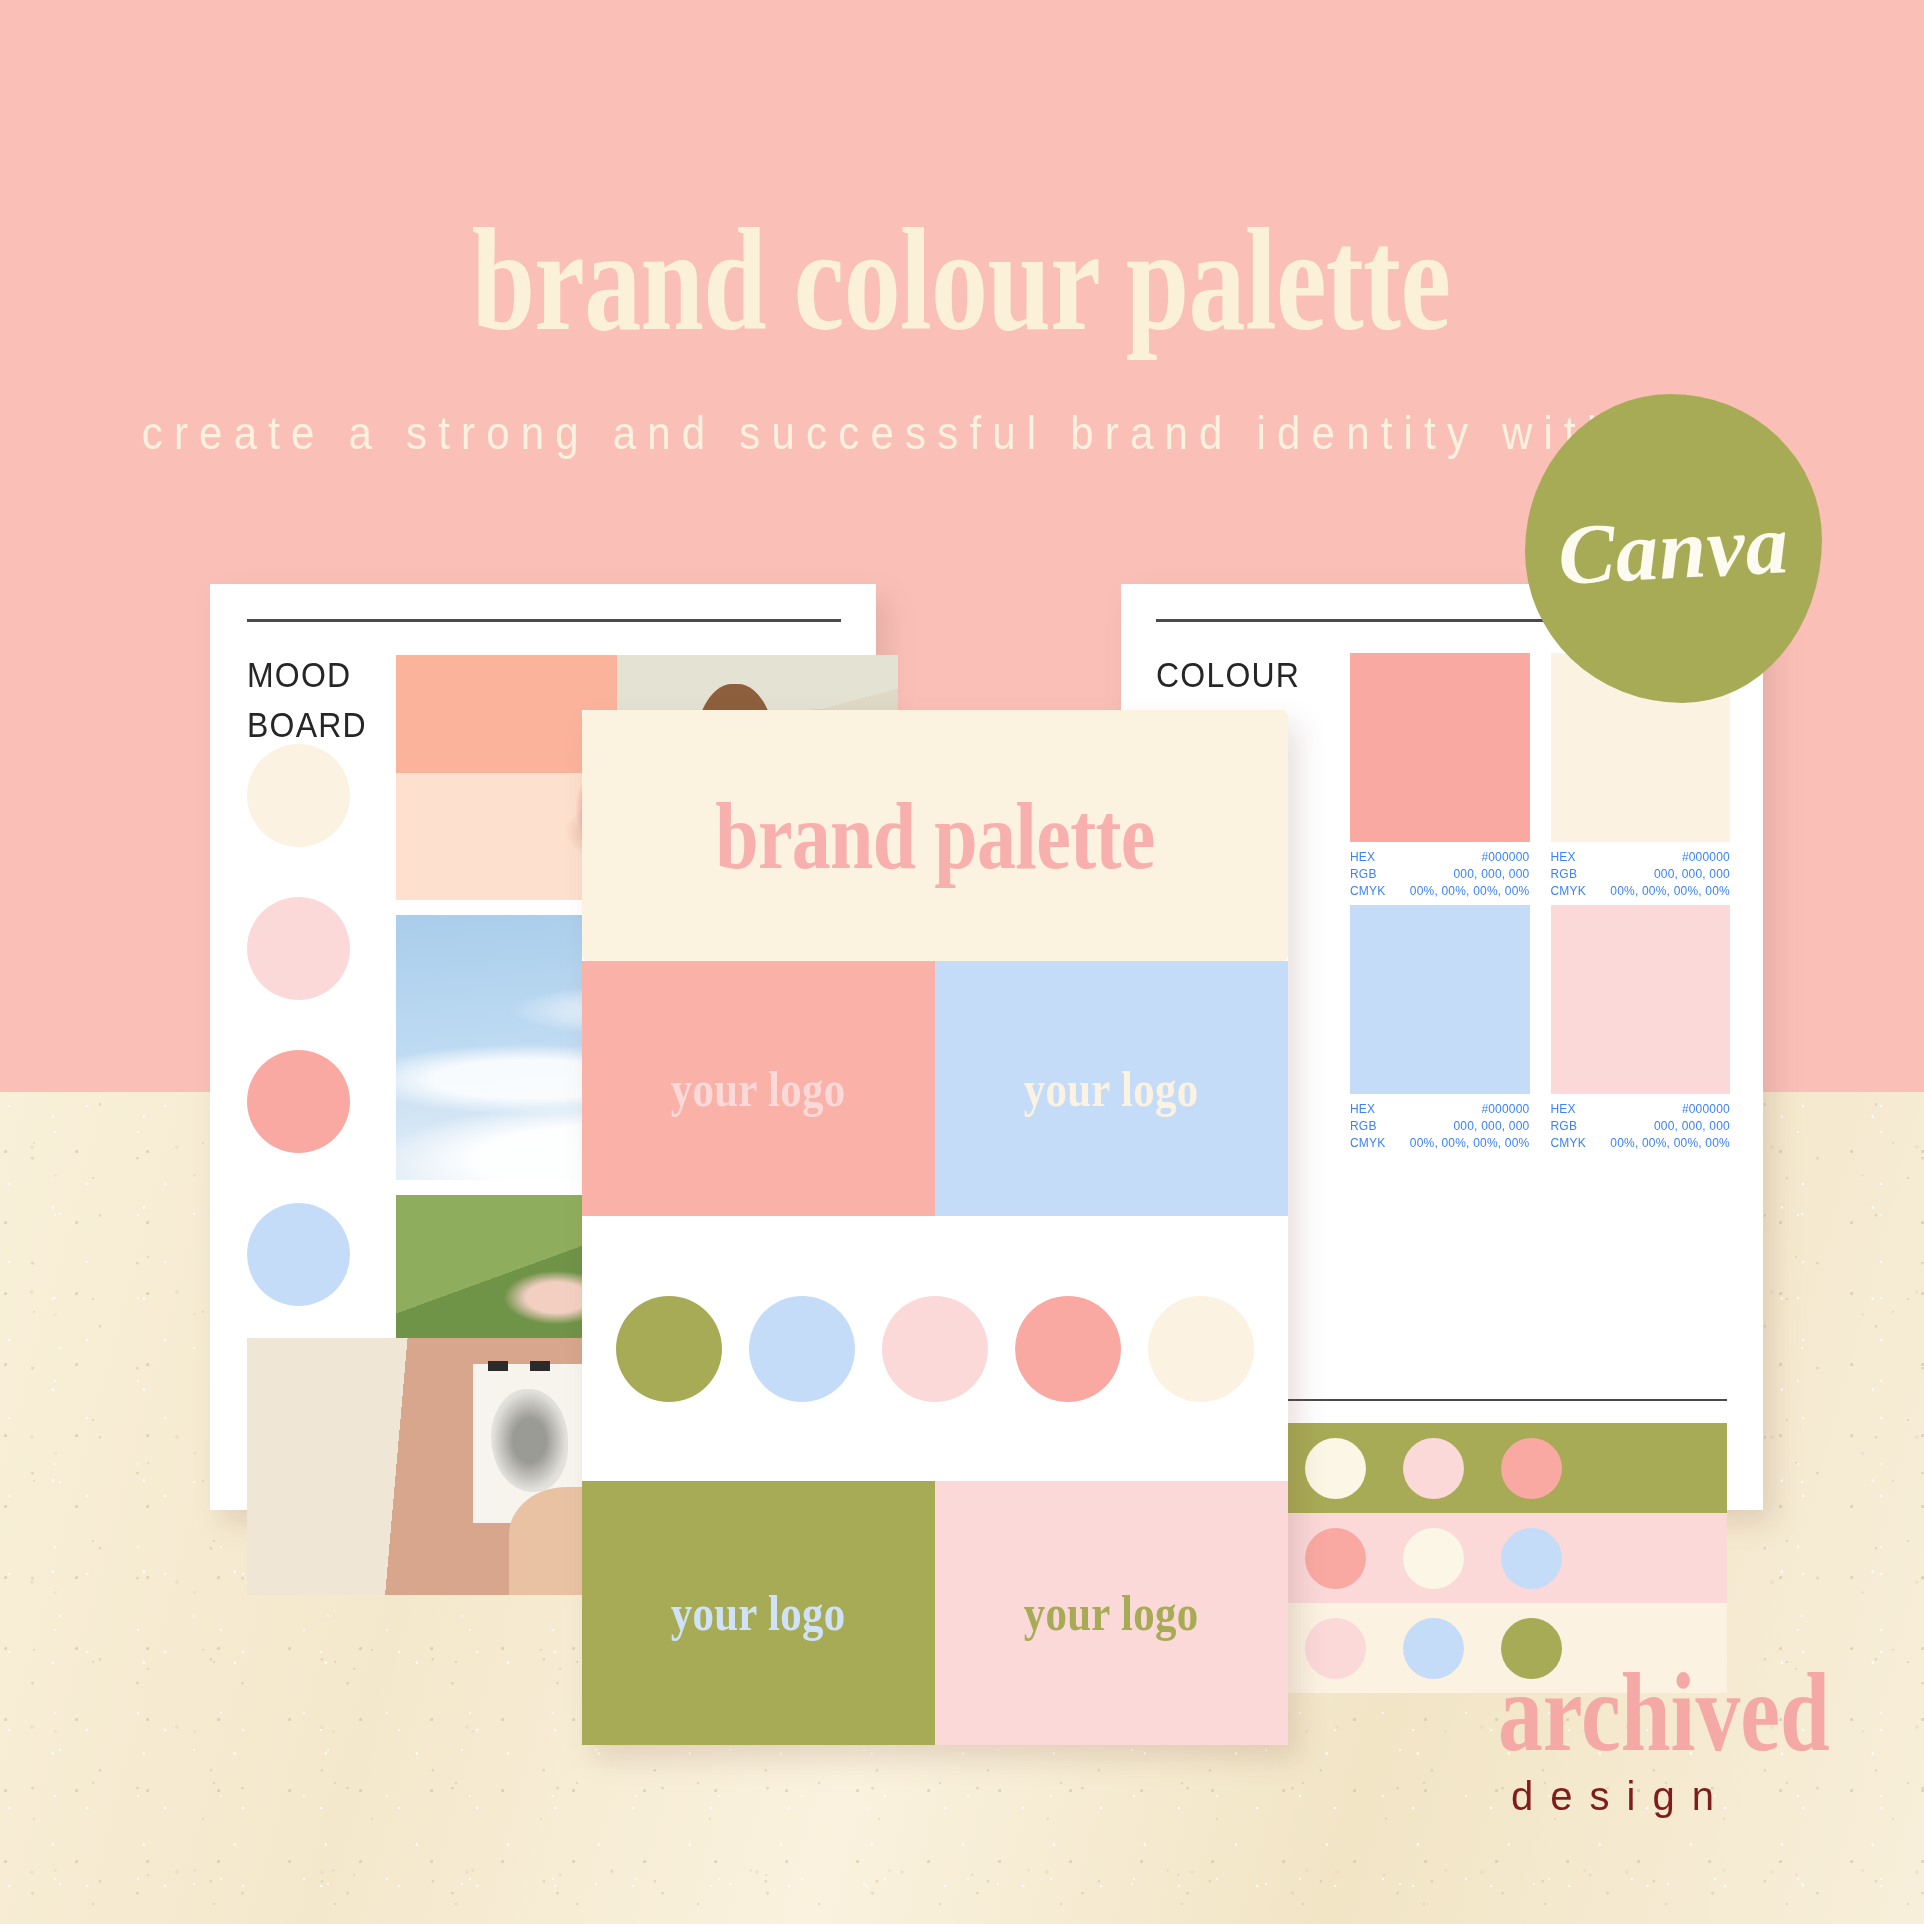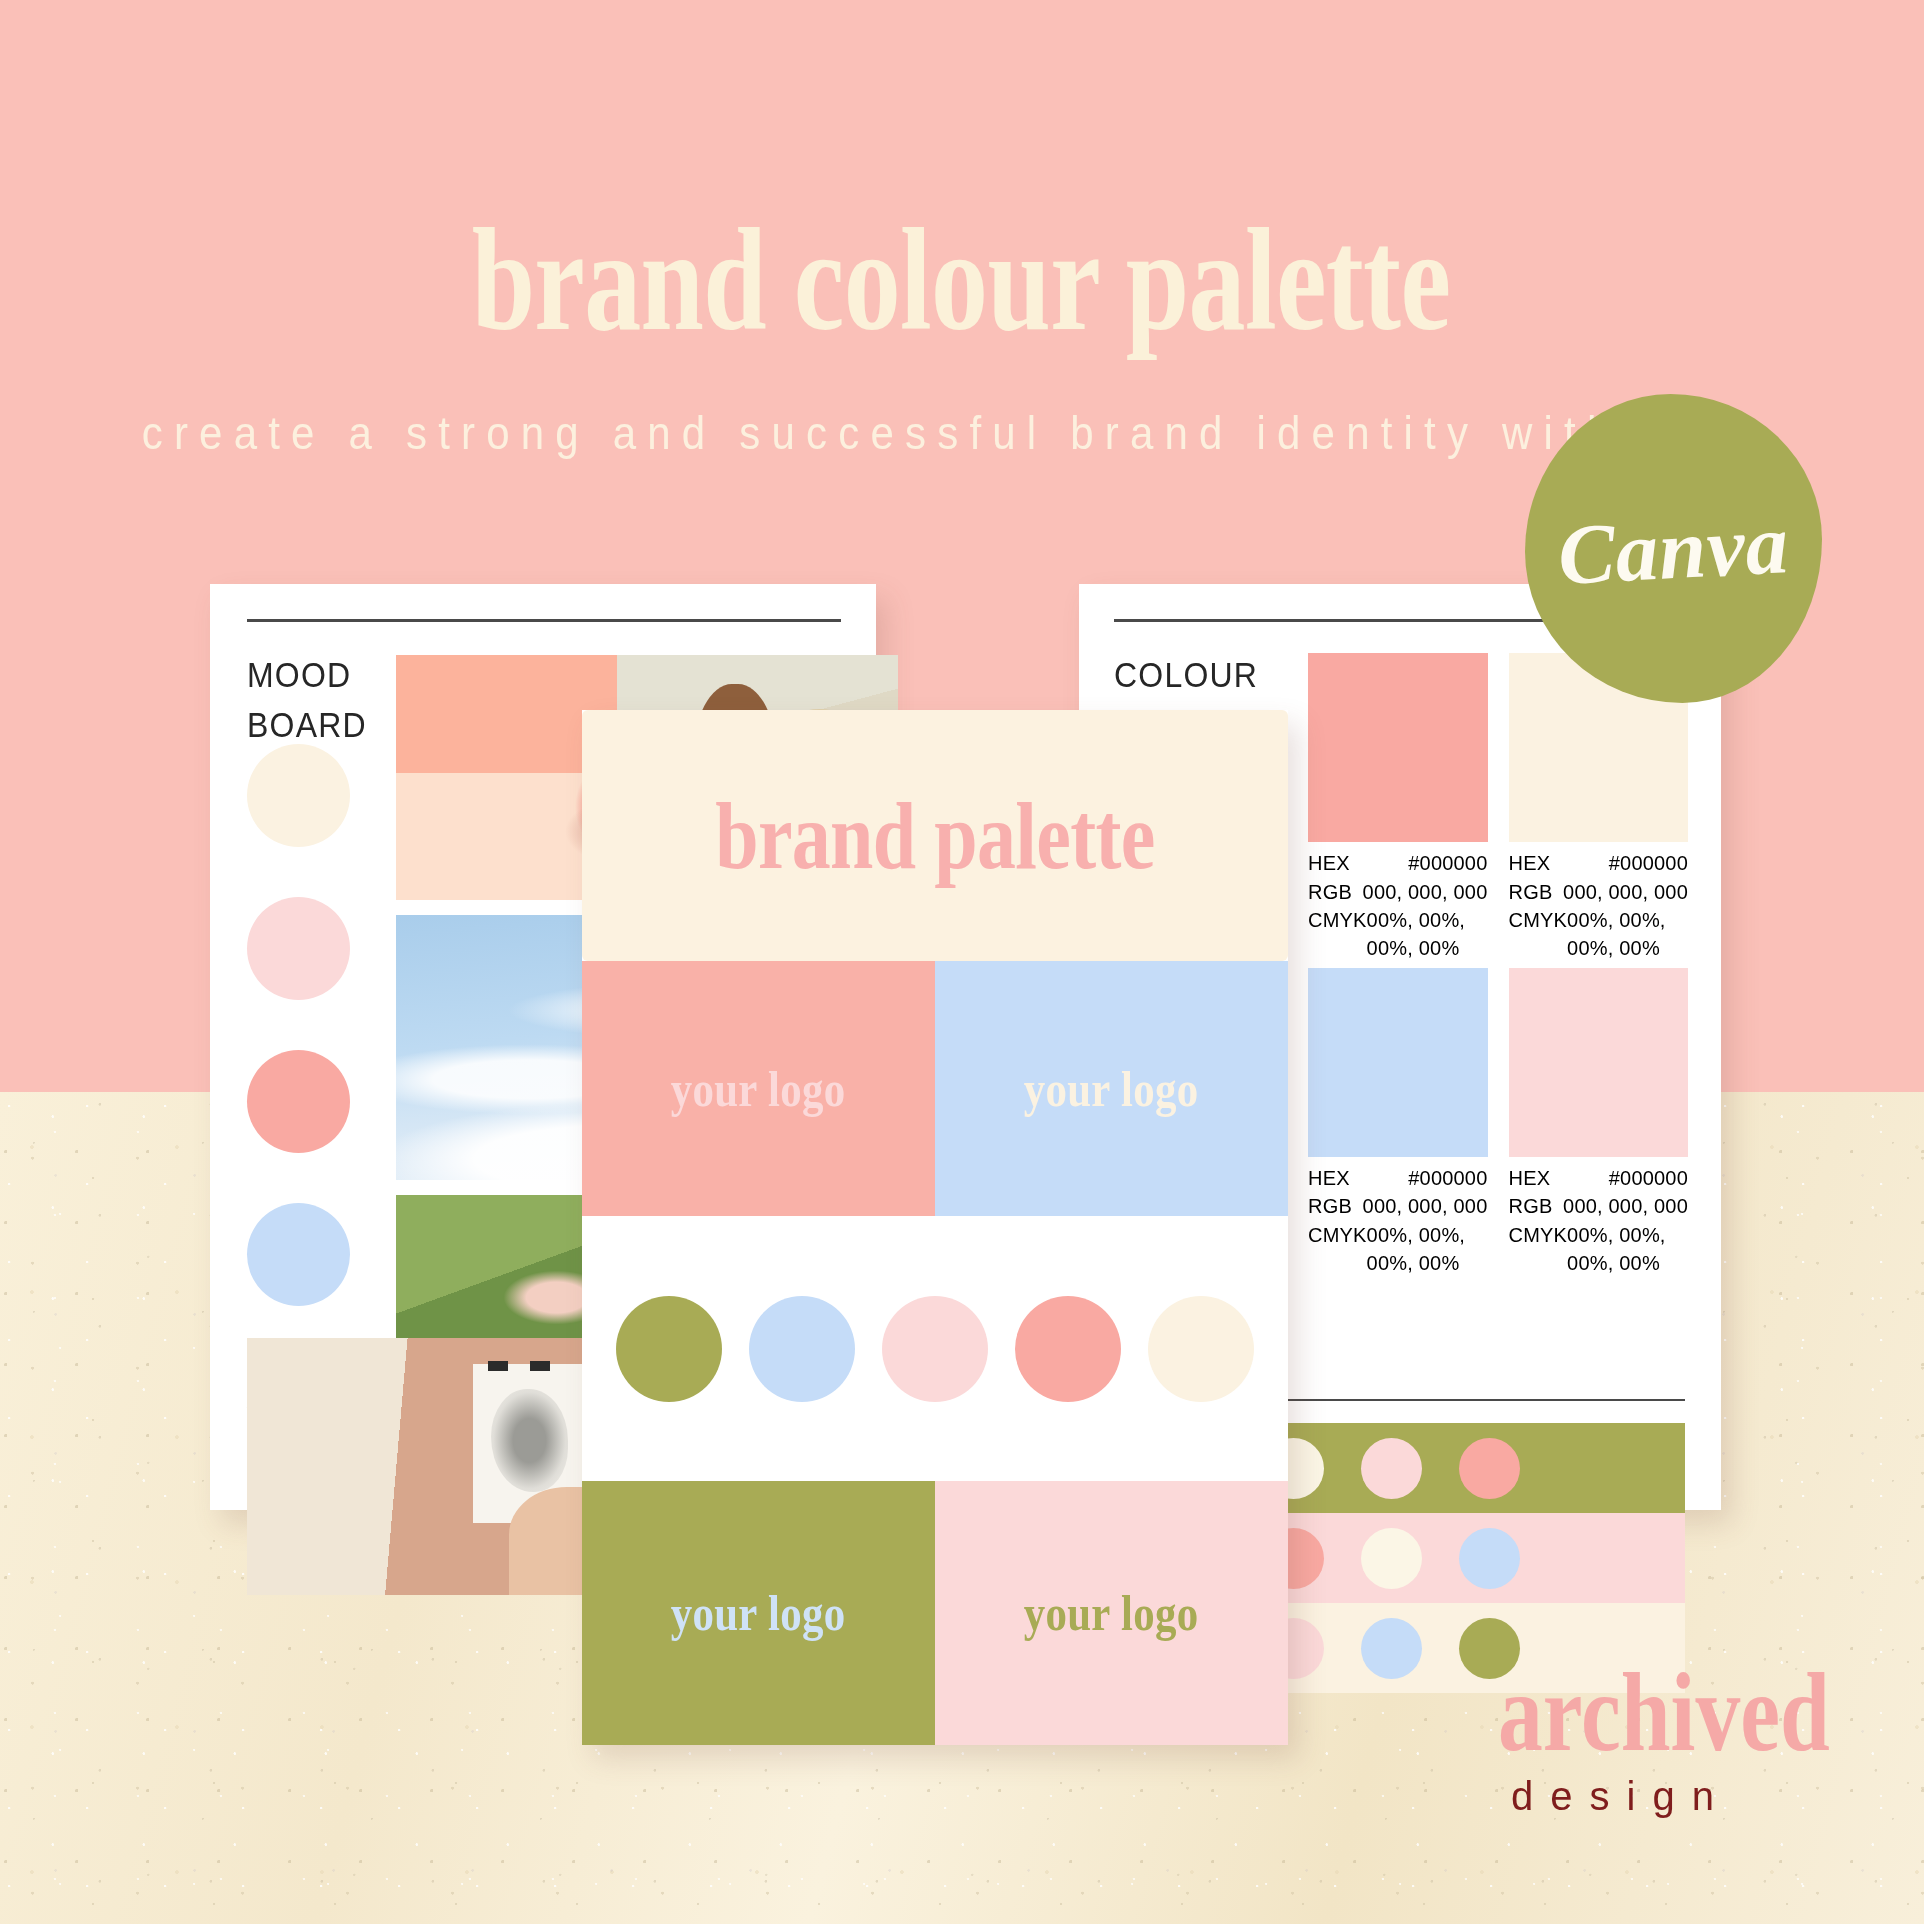--- a/index.html
+++ b/index.html
@@ -169,28 +169,28 @@
   #brand-circles { height:265px; background:#fff; display:flex; align-items:center; justify-content:space-between; padding:0 34px; }
   .brand-dot { width:106px; height:106px; border-radius:50%; }
   #brand-logos-bottom { display:flex; height:264px; }
   .logo-cell { flex:1; display:flex; align-items:center; justify-content:center; }
   .logo-text {
     font-family:"Liberation Serif", serif; font-weight:700; font-size:51px;
     transform:scaleX(.84); letter-spacing:0.4px;
   }
 
   
-  #card-codes { left:1079px; top:584px; width:642px; height:926px; z-index:10; }
+  #card-codes { left:1121px; top:584px; width:642px; height:926px; z-index:10; }
   #codes-rule { position:absolute; left:35px; top:35px; width:571px; }
   #codes-label { position:absolute; left:35px; top:66px; }
   #codes-grid { position:absolute; left:229px; top:69px; width:380px; }
   .code-row { display:flex; gap:21px; margin-bottom:4.8px; }
   .code-cell { flex:1; }
   .code-swatch { width:100%; height:189px; }
-  .code-info { padding-top:7.2px; font-size:20px; color:#000000; line-height:1.42; letter-spacing:0.2px; }
+  .code-info { padding-top:7.2px; font-size:12px; color:#3b82f6; line-height:1.42; letter-spacing:0.2px; }
   .code-line { display:flex; justify-content:space-between; }
   .code-key { font-weight:400; }
   .code-val { font-weight:400; }
   #codes-divider { position:absolute; left:35px; top:815px; width:571px; height:2.4px; background:#4a4a4a; }
   #codes-bands { position:absolute; left:35px; top:839px; width:571px; }
   .band { display:flex; align-items:center; gap:37px; padding-left:51px; height:90px; }
   .band-dot { width:61px; height:61px; border-radius:50%; }
 
   
   #footer-logo { position:absolute; right:95px; bottom:106px; text-align:center; z-index:20; }

